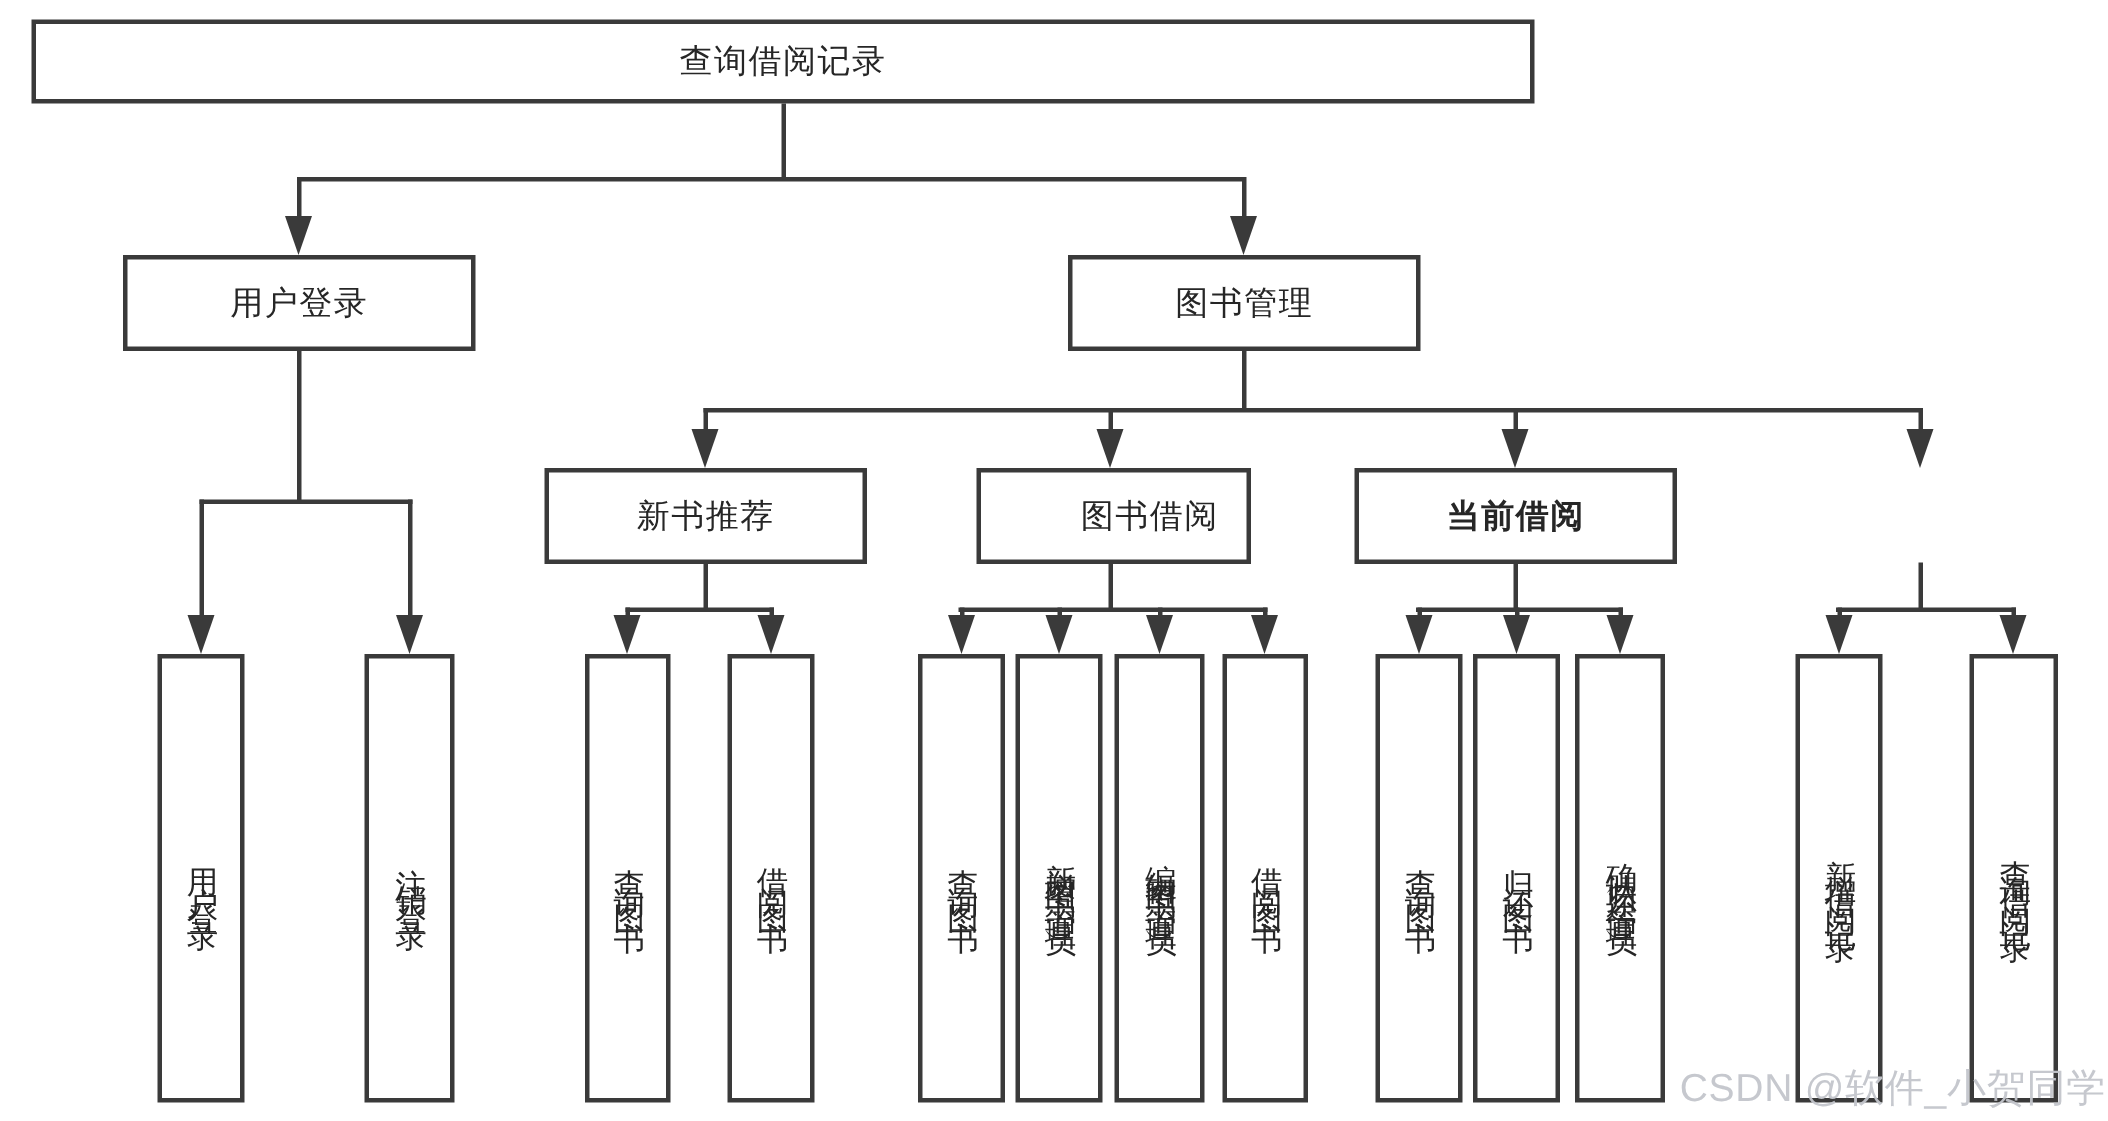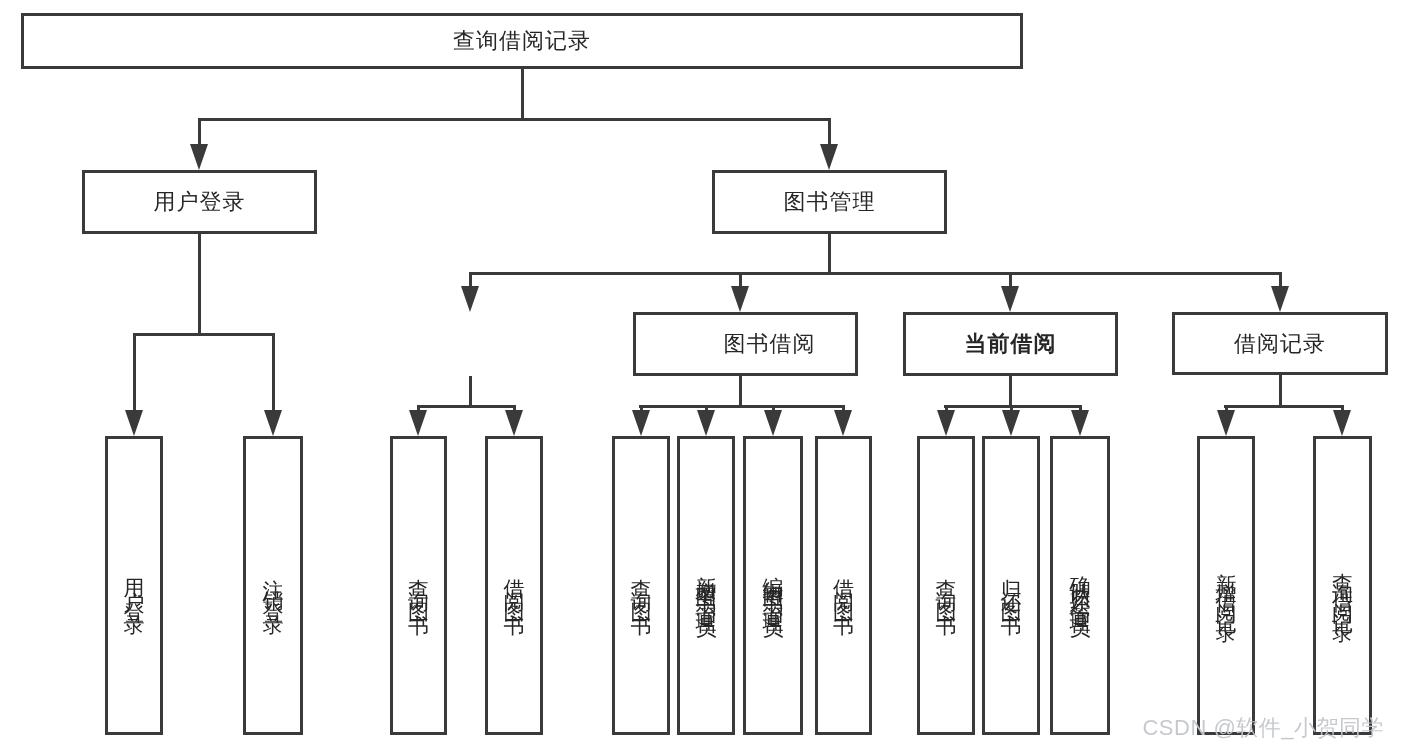--- a/index.html
+++ b/index.html
@@ -46,22 +46,22 @@
   .vl{position:absolute;width:3px;background:var(--line);}
   .hl{position:absolute;height:3px;background:var(--line);}
   .ar{
     position:absolute;width:0;height:0;
     border-left:9px solid transparent;
     border-right:9px solid transparent;
     border-top:26px solid var(--line);
   }
   .watermark{
     position:absolute;
-    right:21px;bottom:4px;
-    font-size:22px;
+    right:1px;bottom:4px;
+    font-size:26px;
     color:var(--wm);
     letter-spacing:0.5px;
     z-index:10;
     opacity:0.95;
   }
 </style>
 </head>
 <body>
 
 <div id="canvas">
@@ -95,28 +95,28 @@
   <div class="hl" style="left:469px;top:272px;width:812px;"></div>
   <div class="vl" style="left:469px;top:272px;height:16px;"></div>
   <div class="ar" style="left:461px;top:286px;"></div>
   <div class="vl" style="left:739px;top:272px;height:16px;"></div>
   <div class="ar" style="left:731px;top:286px;"></div>
   <div class="vl" style="left:1009px;top:272px;height:16px;"></div>
   <div class="ar" style="left:1001px;top:286px;"></div>
   <div class="vl" style="left:1279px;top:272px;height:16px;"></div>
   <div class="ar" style="left:1271px;top:286px;"></div>
 
-  <div class="node" style="left:633px;top:312px;width:225px;height:64px;padding-left:48px;">
+  <div class="node" style="left:363px;top:312px;width:215px;height:64px;">
+    <span>新书推荐</span>
+  </div>
+  <div class="node" style="left:651px;top:312px;width:183px;height:64px;padding-left:48px;">
     <span>图书借阅</span>
   </div>
   <div class="node" style="left:903px;top:312px;width:215px;height:64px;font-weight:bold;">
     <span>当前借阅</span>
-  </div>
-  <div class="node" style="left:1172px;top:312px;width:216px;height:63px;">
-    <span>借阅记录</span>
   </div>
 
   <div class="vl" style="left:469px;top:376px;height:32px;"></div>
   <div class="hl" style="left:417px;top:405px;width:99px;"></div>
   <div class="vl" style="left:417px;top:405px;height:8px;"></div>
   <div class="ar" style="left:409px;top:410px;"></div>
   <div class="vl" style="left:513px;top:405px;height:8px;"></div>
   <div class="ar" style="left:505px;top:410px;"></div>
 
   <div class="vl" style="left:739px;top:376px;height:32px;"></div>

